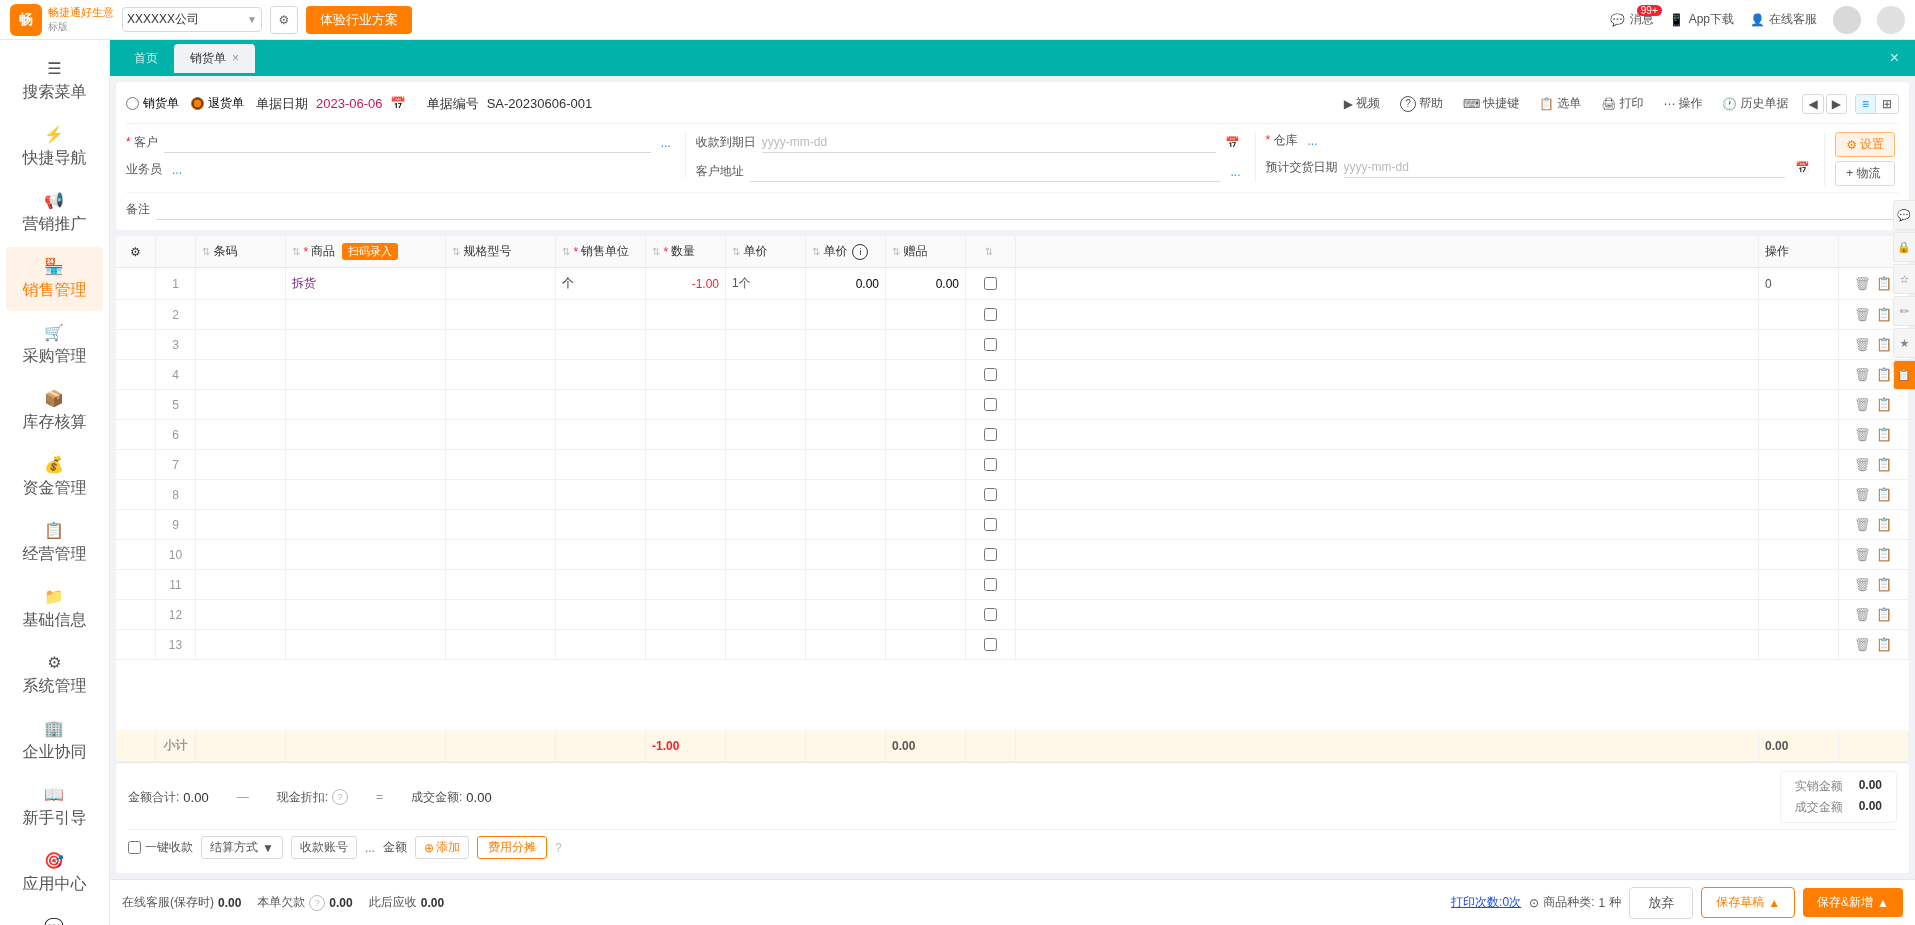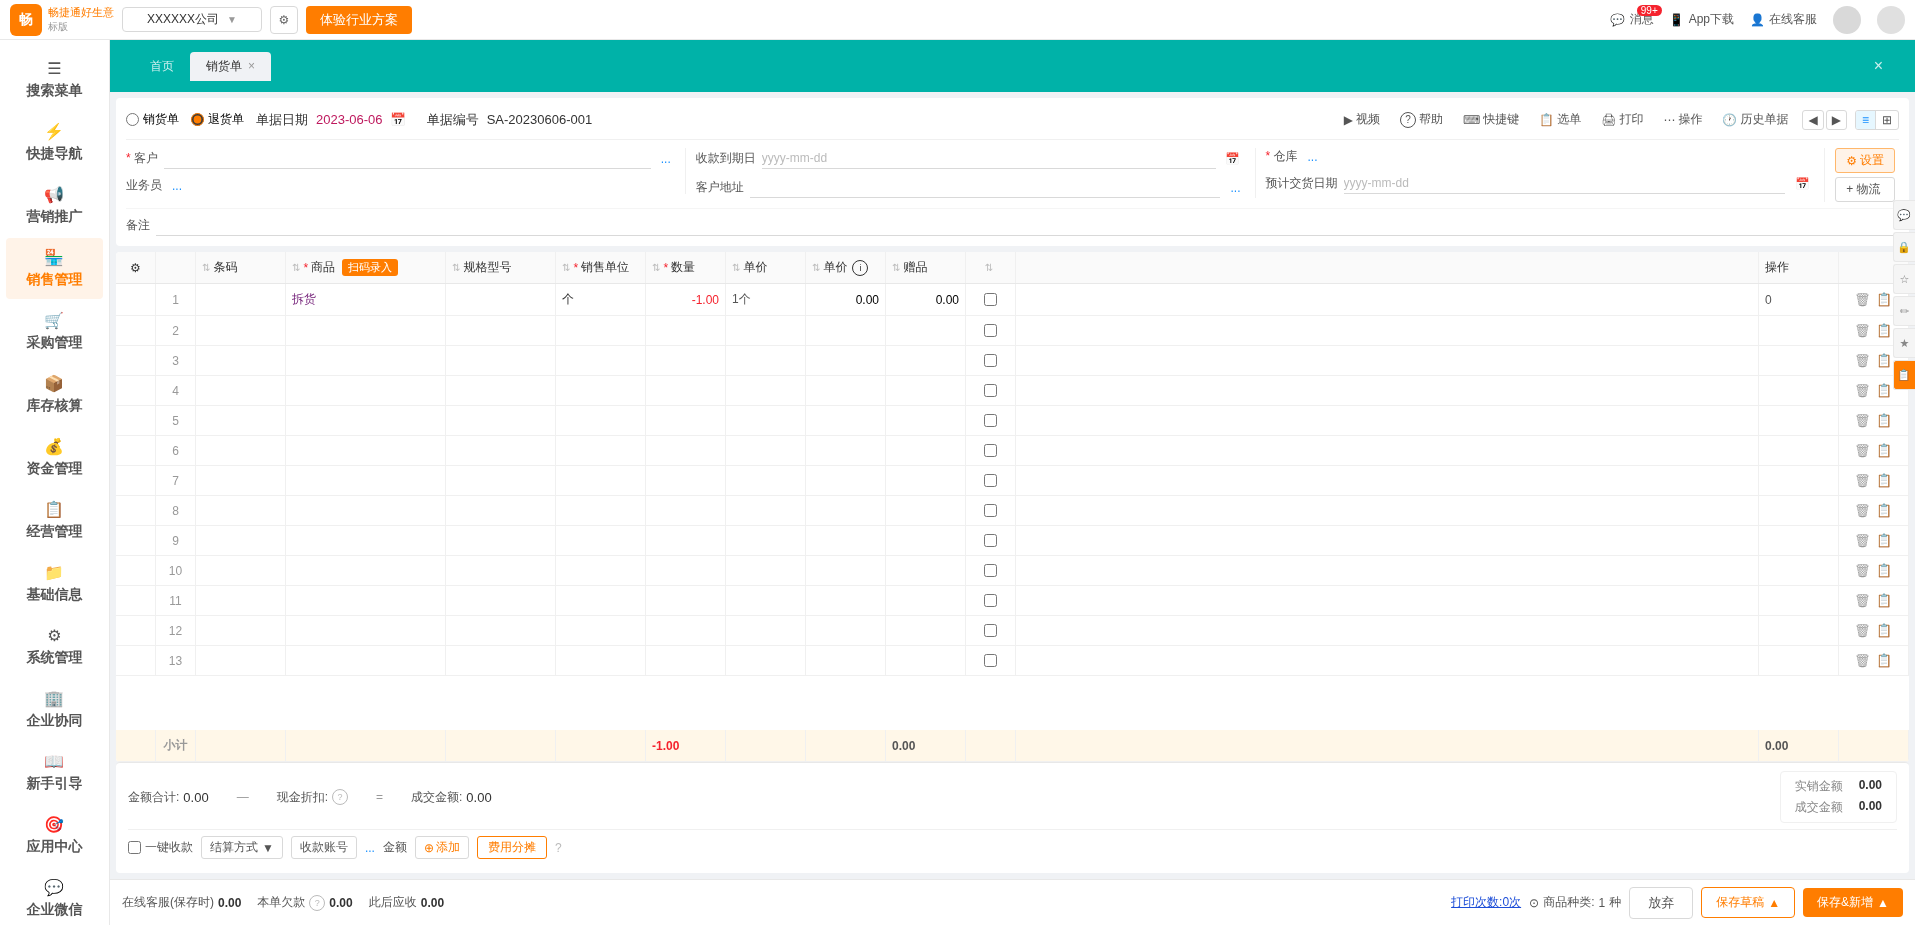--- a/index.html
+++ b/index.html
@@ -3,42 +3,42 @@
   <meta charset="utf-8">
   <style>
     * { box-sizing: border-box; margin: 0; padding: 0; font-family: 'Microsoft YaHei', Arial, sans-serif; font-size: 12px; }
     body { width: 1915px; min-height: 925px; background: #f0f2f5; overflow-x: hidden; }
 
     
     .top-bar { height: 40px; background: #fff; display: flex; align-items: center; padding: 0 10px; border-bottom: 1px solid #e8e8e8; gap: 8px; }
     .brand-icon { width: 32px; height: 32px; background: #ff7d00; border-radius: 6px; display: flex; align-items: center; justify-content: center; color: white; font-size: 14px; font-weight: bold; }
     .brand-text { color: #ff7d00; font-size: 11px; line-height: 1.3; }
     .brand-sub { color: #999; font-size: 10px; }
-    .company-selector { display: flex; align-items: center; gap: 4px; border: 1px solid #d9d9d9; border-radius: 4px; padding: 3px 24px; cursor: pointer; min-width: 140px; color: #333; }
+    .company-selector { display: flex; align-items: center; gap: 4px; border: 1px solid #d9d9d9; border-radius: 4px; padding: 3px 4px; cursor: pointer; min-width: 140px; color: #333; }
     .company-selector .arrow { color: #999; font-size: 10px; margin-left: auto; }
     .gear-btn { width: 28px; height: 28px; border: 1px solid #d9d9d9; border-radius: 4px; display: flex; align-items: center; justify-content: center; cursor: pointer; color: #666; }
     .trial-btn { background: #ff7d00; color: white; border: none; border-radius: 4px; padding: 5px 14px; cursor: pointer; font-size: 13px; }
     .top-right { margin-left: auto; display: flex; align-items: center; gap: 16px; color: #555; }
     .top-right-item { display: flex; align-items: center; gap: 4px; cursor: pointer; font-size: 12px; position: relative; }
     .badge { background: #f5222d; color: white; border-radius: 10px; padding: 0 4px; font-size: 10px; position: absolute; top: -6px; right: -8px; }
     .avatar { width: 28px; height: 28px; background: #d9d9d9; border-radius: 50%; }
 
     
     .layout { display: flex; height: calc(925px - 40px); }
     .sidebar { width: 110px; background: #fff; border-right: 1px solid #e8e8e8; display: flex; flex-direction: column; padding: 8px 0; }
     .sidebar-item { display: flex; flex-direction: column; align-items: center; padding: 10px 4px; cursor: pointer; color: #555; gap: 4px; border-radius: 4px; margin: 1px 6px; }
     .sidebar-item.active { background: #fff3e8; color: #ff7d00; }
     .sidebar-icon { font-size: 16px; }
-    .sidebar-label { font-size: 14px; text-align: right; font-weight: bold; }
+    .sidebar-label { font-size: 16px; text-align: right; }
 
     
     .main { flex: 1; display: flex; flex-direction: column; background: #f0f2f5; overflow: hidden; }
 
     
-    .tab-bar { height: 52px; background: #00b2a8; display: flex; align-items: center; padding: 0 24px; gap: 0; }
+    .tab-bar { height: 36px; background: #00b2a8; display: flex; align-items: center; padding: 0 8px; gap: 0; }
     .tab-item { padding: 6px 16px; cursor: pointer; color: rgba(255,255,255,0.8); font-size: 13px; border-radius: 4px 4px 0 0; display: flex; align-items: center; gap: 6px; }
     .tab-item.active { background: #f0f2f5; color: #333; }
     .tab-close { color: #999; font-size: 12px; cursor: pointer; }
     .tab-bar-close { margin-left: auto; color: rgba(255,255,255,0.8); cursor: pointer; font-size: 16px; padding: 0 8px; }
 
     
     .content { flex: 1; background: #f0f2f5; overflow: hidden; display: flex; flex-direction: column; }
 
     
     .form-container { background: #fff; margin: 6px; border-radius: 4px; padding: 10px; }

